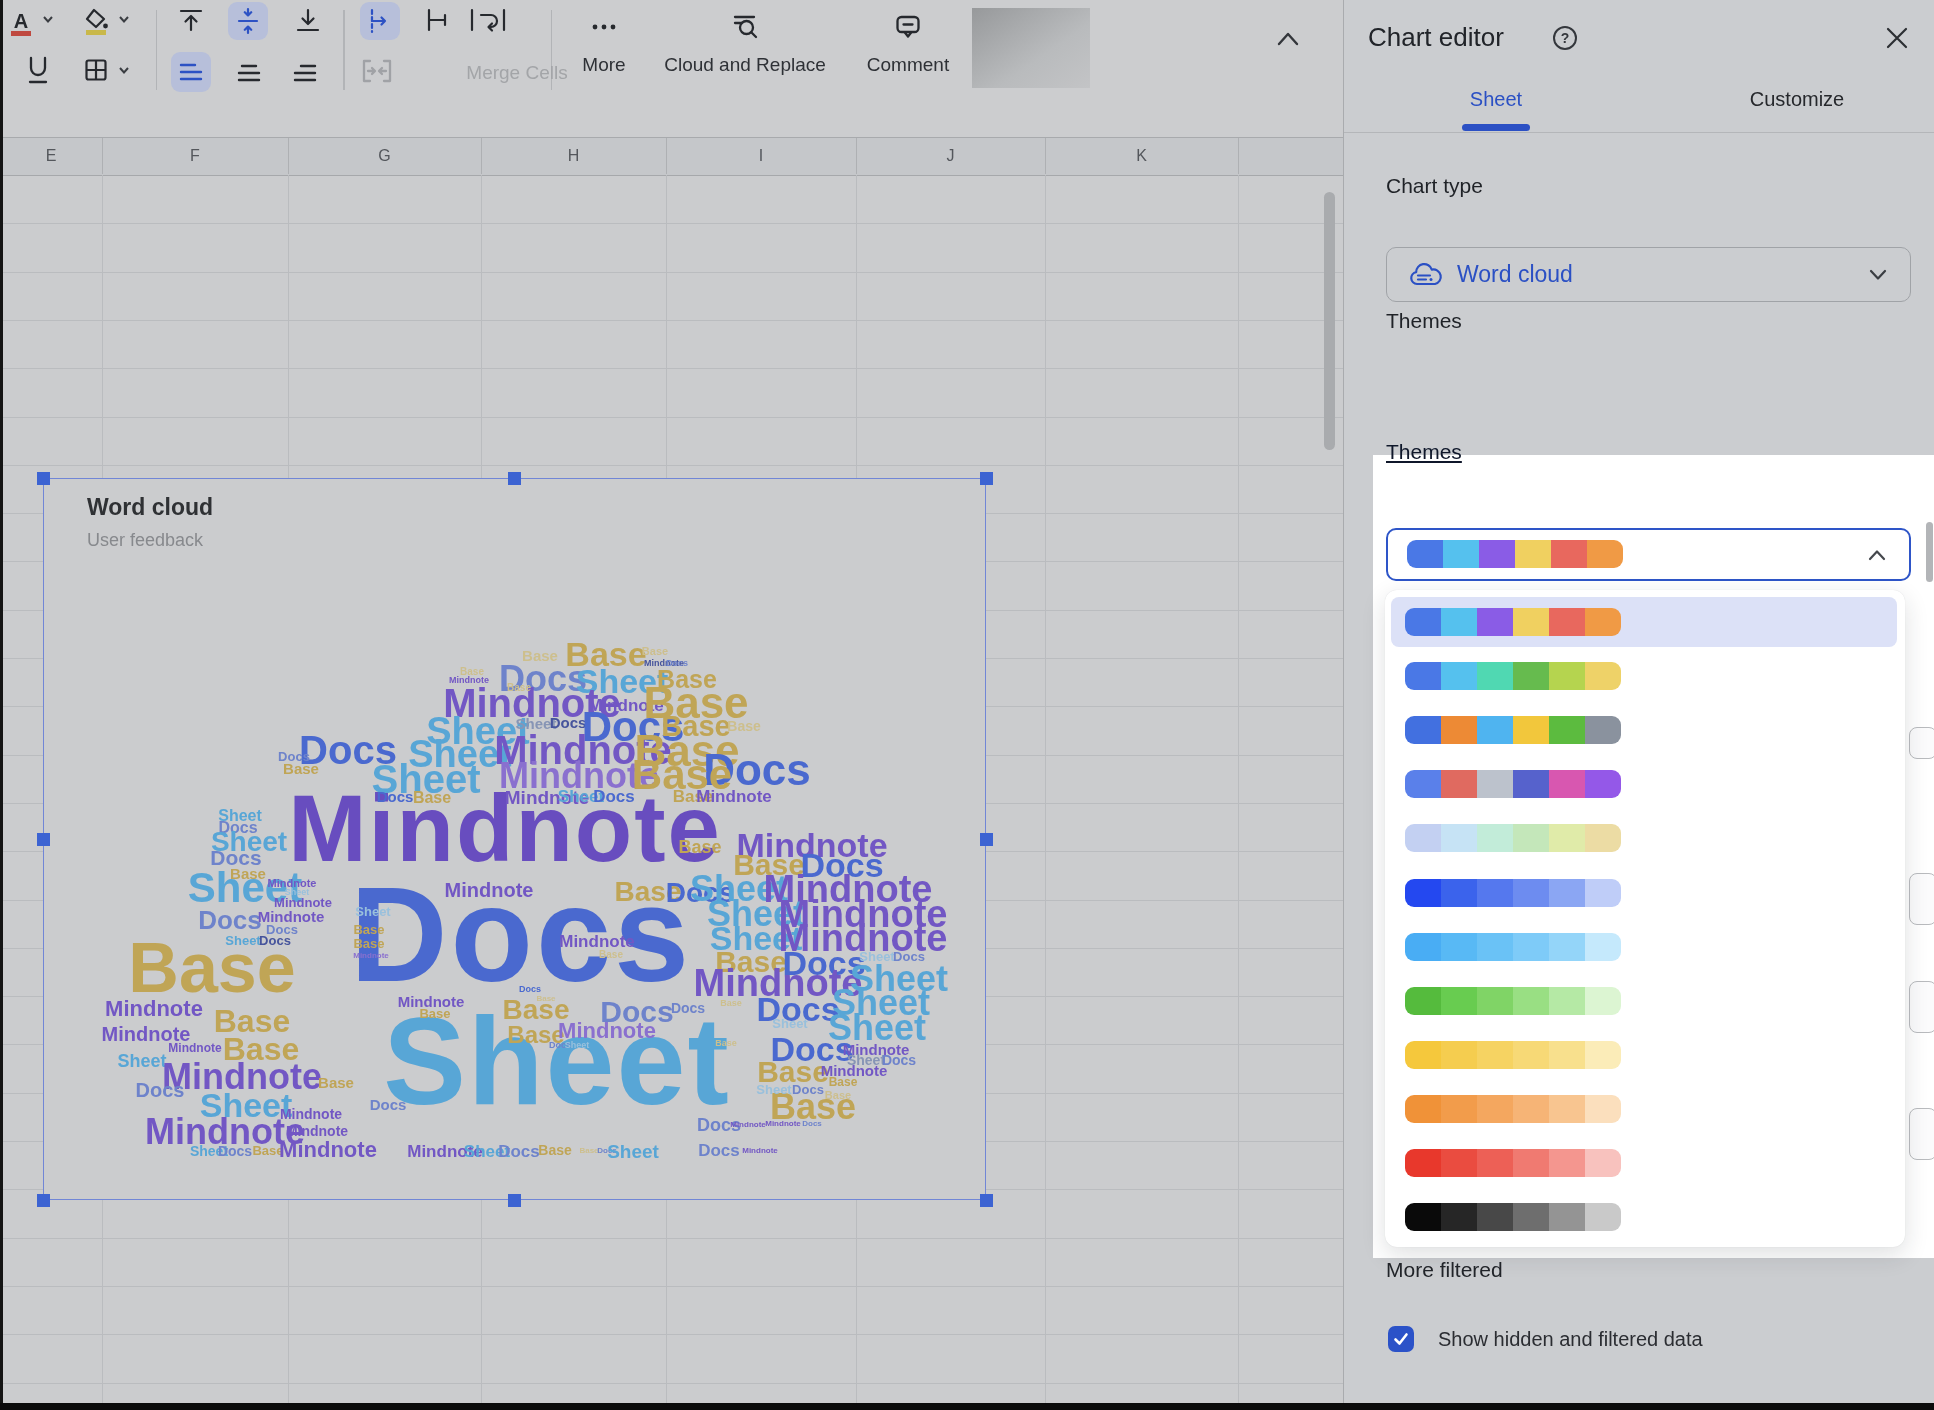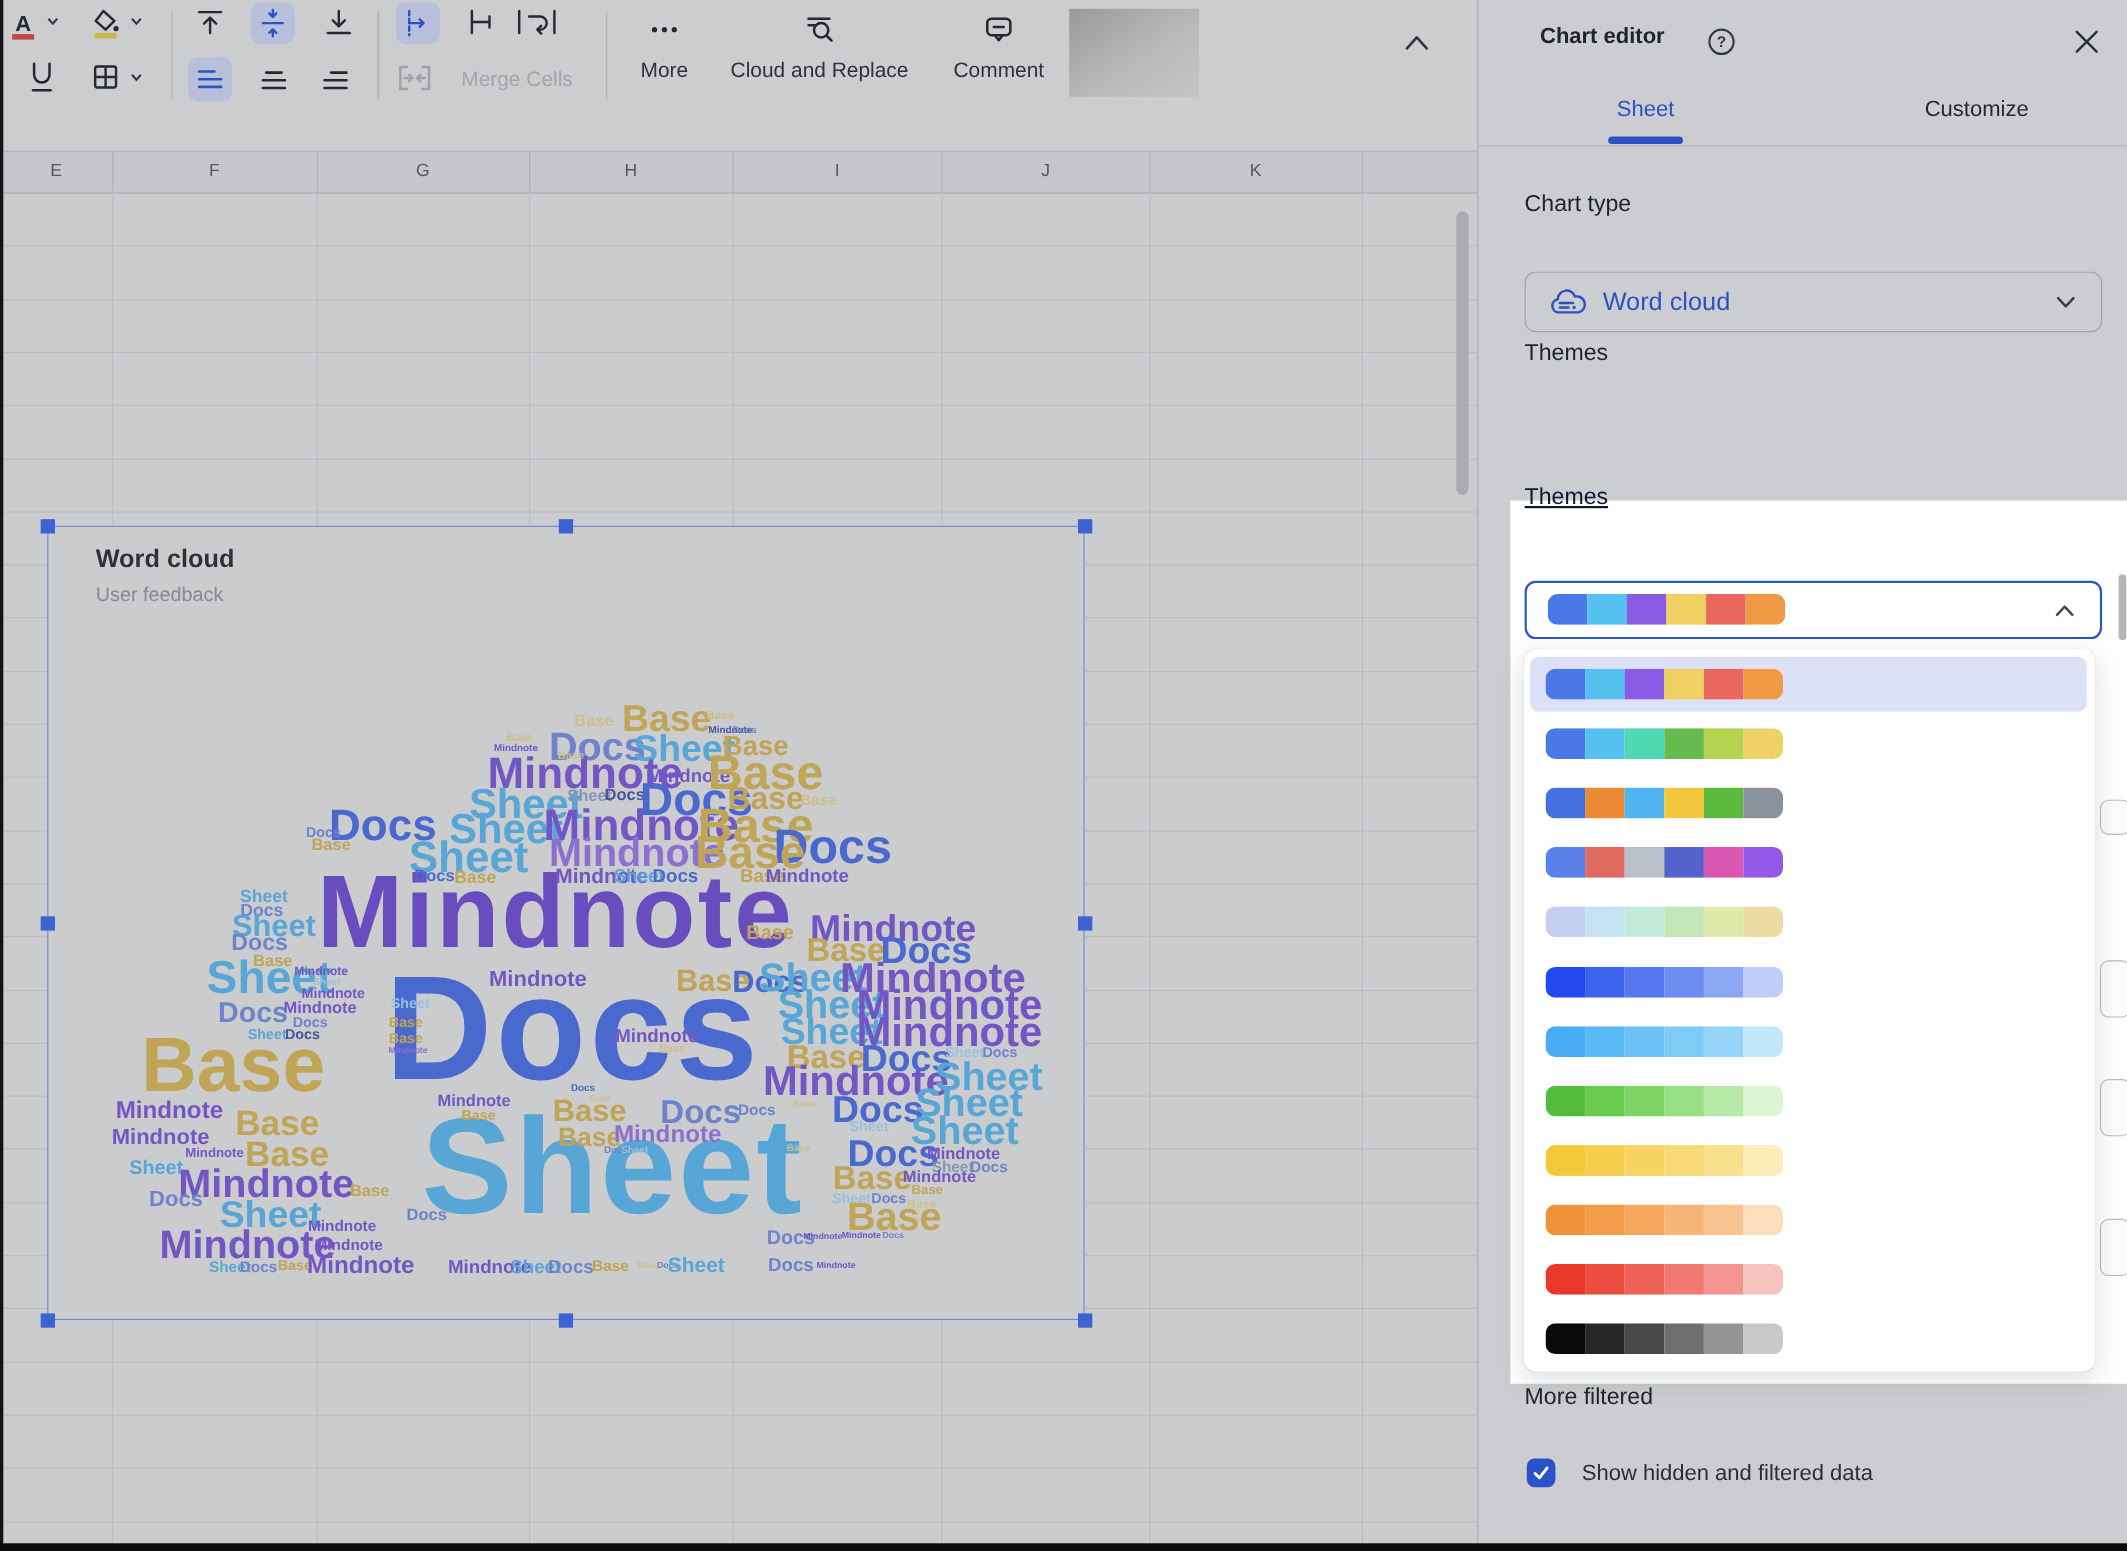--- a/index.html
+++ b/index.html
@@ -5,40 +5,40 @@
   html,body{margin:0;padding:0;background:#888;}
   .screen{position:relative;width:1934px;height:1410px;background:#cbccce;overflow:hidden;
           font-family:"Liberation Sans","DejaVu Sans",sans-serif;color:#26292e;}
   .abs{position:absolute;}
   
   .toolbar{position:absolute;left:0;top:0;width:1343px;height:137px;background:#cccdcf;border-bottom:1px solid #a8aaad;}
   .tbtn{position:absolute;display:flex;align-items:center;justify-content:center;}
   .tsep{position:absolute;top:10px;height:80px;width:1px;background:#b2b4b7;}
   .toggle-bg{background:#b7bfda;border-radius:9px;}
   .tlabel{position:absolute;font-size:19px;color:#2e3136;white-space:nowrap;transform:translateX(-50%);}
-  .tlabel.dis{color:#a3a5a8;}
+  .tlabel.dis{color:#a3a5a8;margin-left:47px;}
   .avatar{position:absolute;left:972px;top:8px;width:118px;height:80px;
           background:linear-gradient(145deg,#97999b,#b9bbbd 60%,#c3c4c6);}
   
   .colheaders{position:absolute;left:0;top:138px;width:1343px;height:37px;background:#c5c7ca;border-bottom:1px solid #a6a8ab;}
   .colcell{position:absolute;top:0;height:36px;border-right:1px solid #aeb0b3;display:flex;align-items:center;justify-content:center;
            font-size:16px;color:#54575c;}
   .gridline{position:absolute;background:#babcbf;}
   .vscroll{position:absolute;left:1324px;top:192px;width:11px;height:258px;border-radius:6px;background:#a9abae;}
   
   .chart{position:absolute;left:43px;top:478px;width:943px;height:722px;background:#cbccce;}
   .chart-border{position:absolute;left:43px;top:478px;width:943px;height:722px;border:1.5px solid #7186d6;box-sizing:border-box;pointer-events:none;}
   .handle{position:absolute;width:13px;height:13px;background:#3c63d2;}
   .chart-title{position:absolute;left:44px;top:16px;font-size:23px;font-weight:700;color:#2f3134;}
   .chart-subtitle{position:absolute;left:44px;top:52px;font-size:18px;color:#87898d;}
   .cloud{position:absolute;left:0;top:0;width:100%;height:100%;}
   .word{position:absolute;font-weight:700;white-space:nowrap;transform:translate(-50%,-54%);line-height:1;}
   
   .panel{position:absolute;left:1343px;top:0;width:591px;height:1410px;background:#cbcdd0;border-left:1px solid #a9abae;box-sizing:border-box;}
-  .panel-title{position:absolute;left:56px;top:22px;font-size:20px;font-weight:700;color:#212429;}
+  .panel-title{position:absolute;left:24px;top:22px;font-size:26px;font-weight:400;color:#212429;}
   .tab{position:absolute;top:88px;font-size:20px;transform:translateX(-50%);}
   .tab.active{color:#2b50c4;font-weight:500;}
   .tab.idle{color:#26282c;}
   .tab-underline{position:absolute;left:118px;top:124px;width:68px;height:7px;border-radius:4px;background:#2b50c4;}
   .tab-divider{position:absolute;left:0;top:132px;width:591px;height:1px;background:#b4b6b9;}
   .sec-label{position:absolute;left:42px;font-size:21px;font-weight:500;color:#1f2227;}
   .selbox{position:absolute;left:42px;width:525px;height:55px;border:1.4px solid #a0a3a7;border-radius:10px;box-sizing:border-box;
           display:flex;align-items:center;}
   .selbox .val{font-size:23px;color:#2b50c4;font-weight:500;}
   .chev{position:absolute;right:22px;top:50%;transform:translateY(-50%);}

